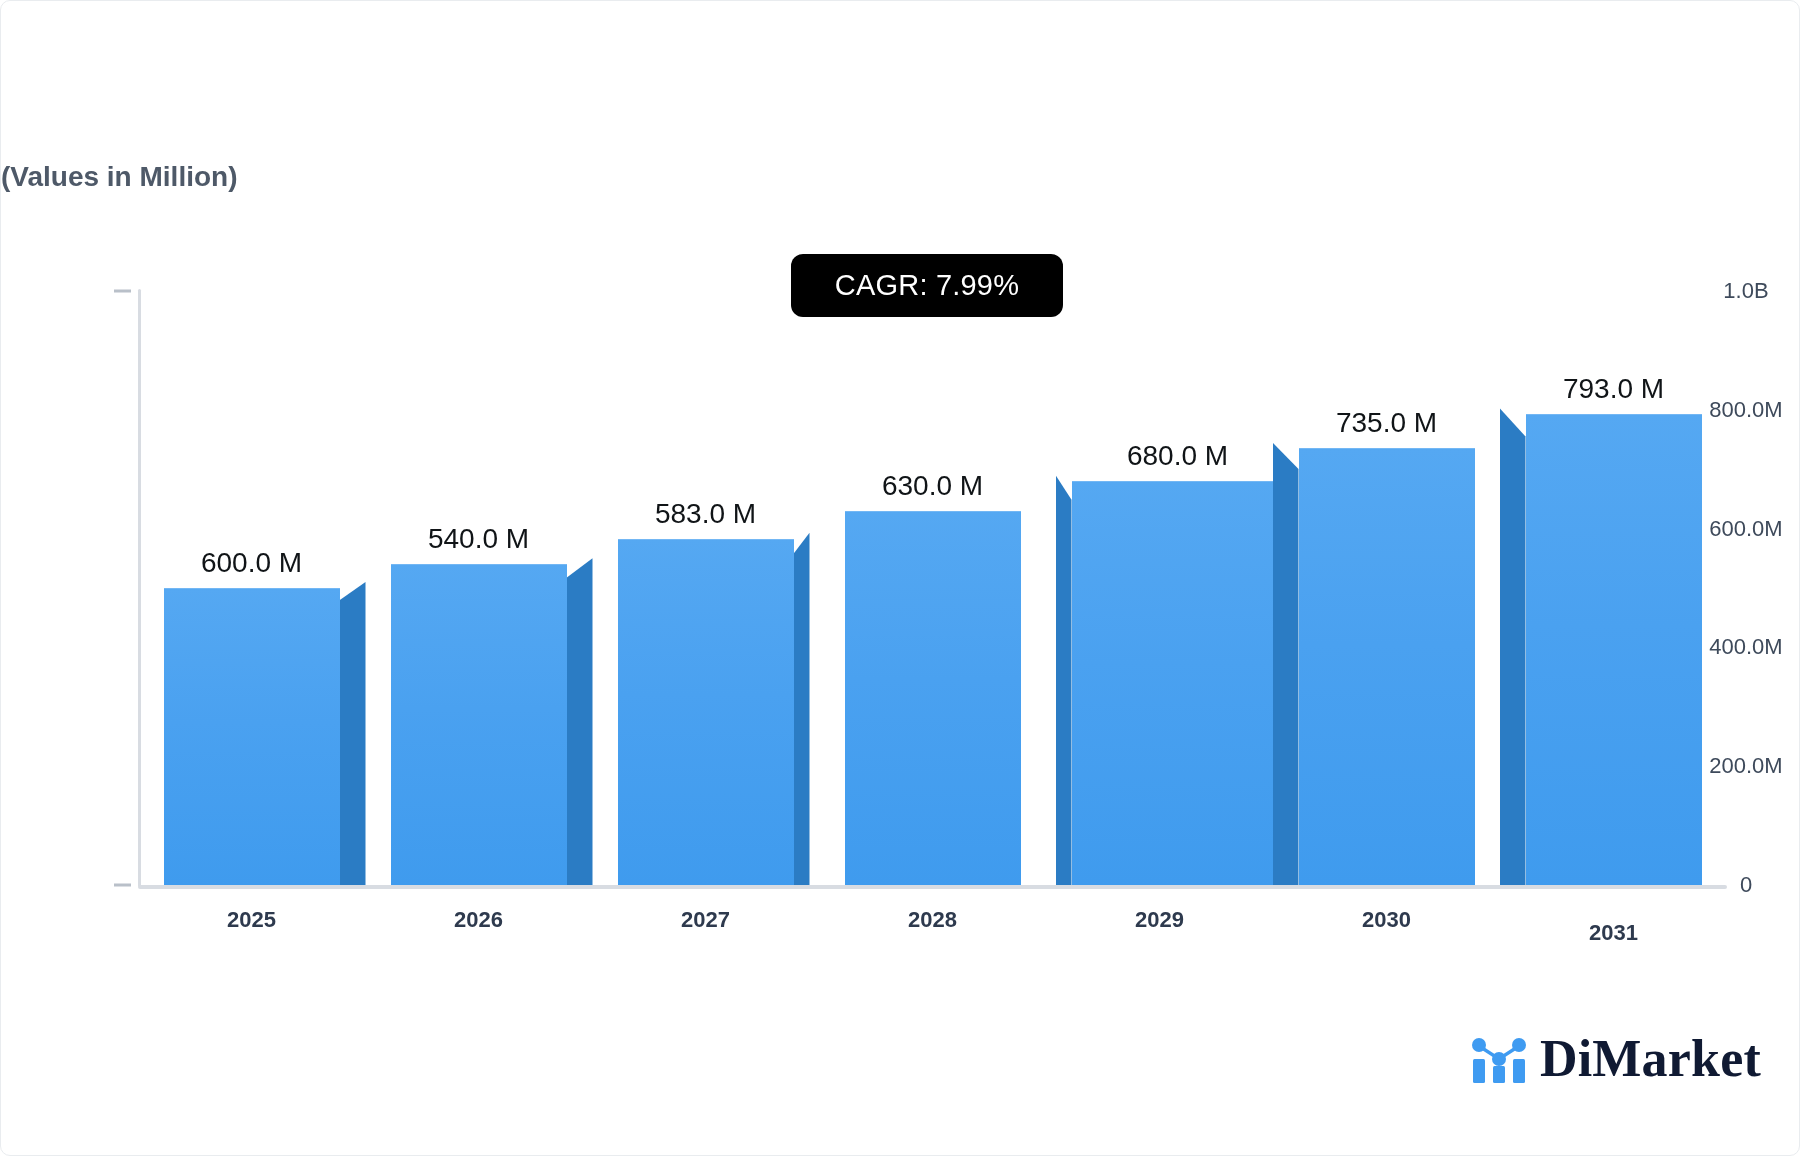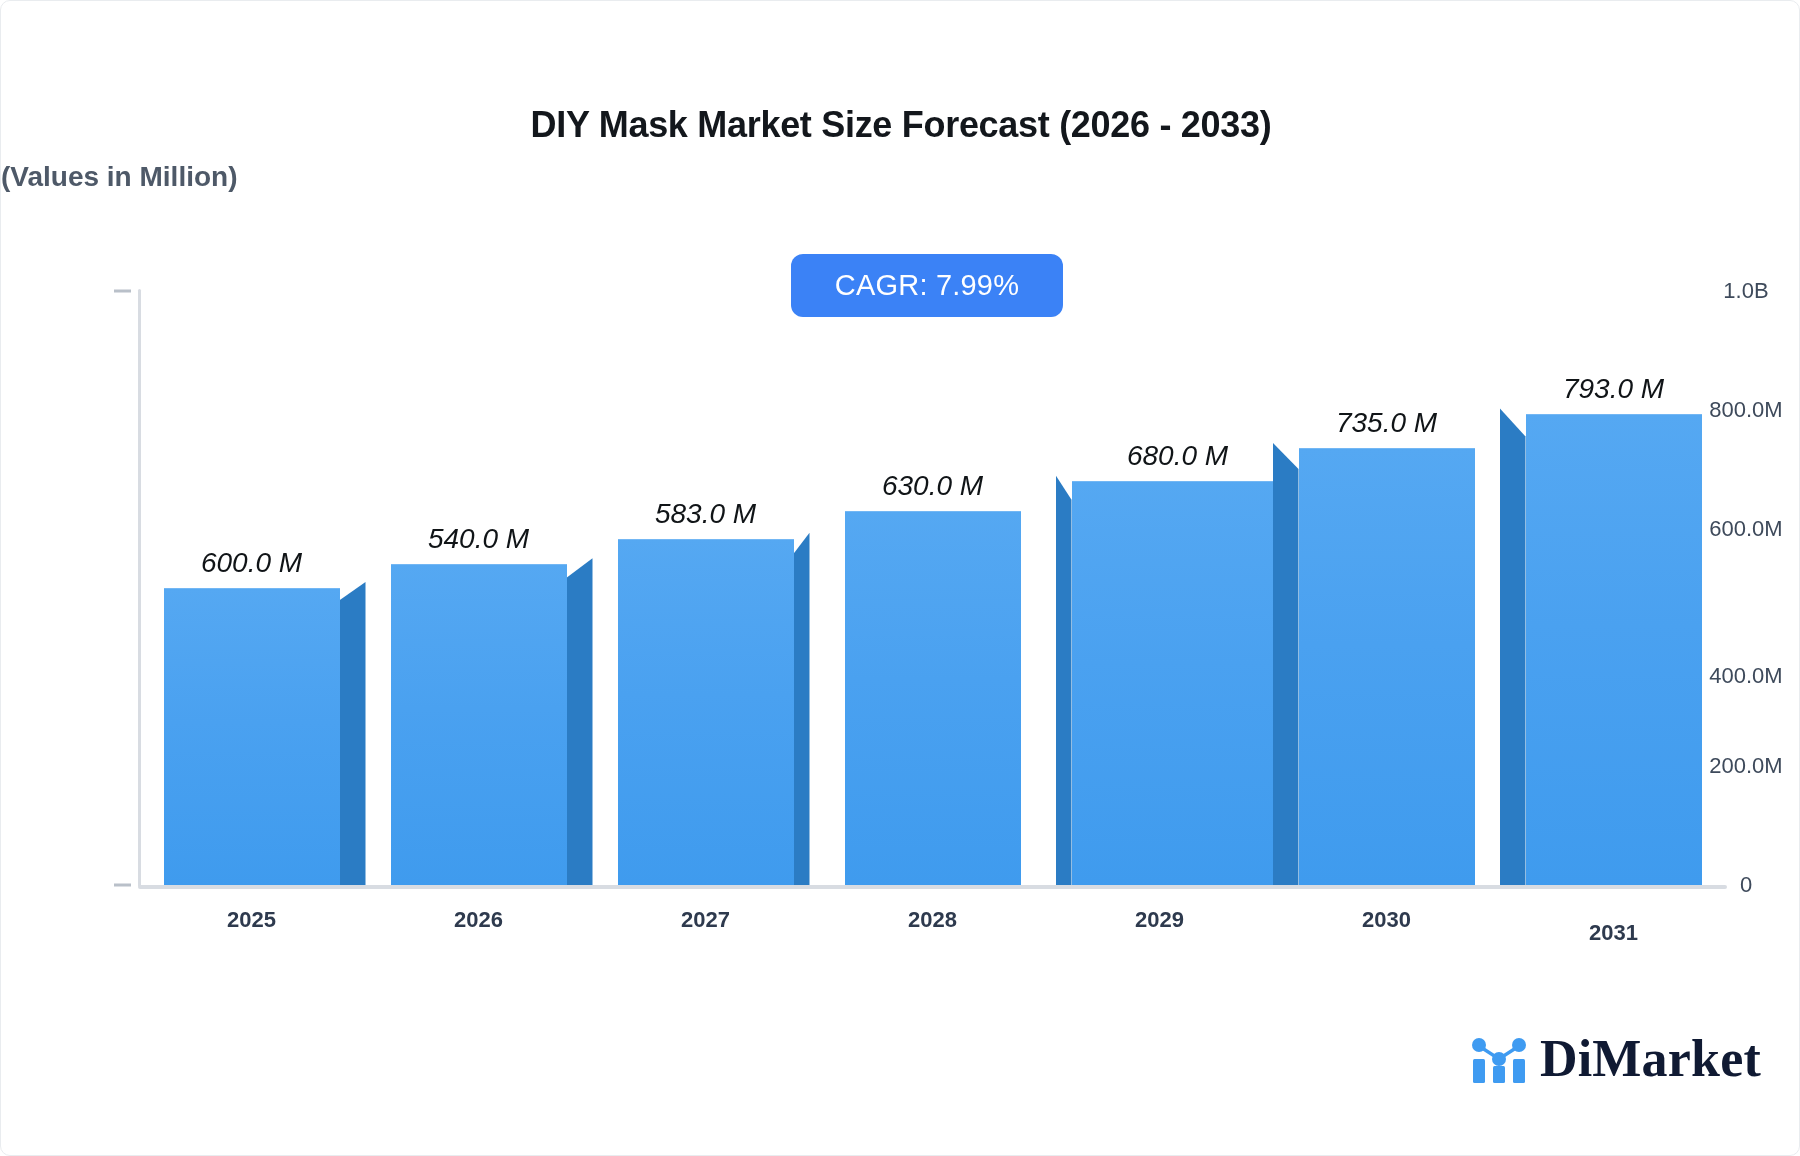--- a/index.html
+++ b/index.html
@@ -50,21 +50,21 @@
     white-space: nowrap;
   }
 
   
   #cagr-badge {
     position: absolute;
     left: 790px;
     top: 253px;
     width: 272px;
     height: 63px;
-    background: #3b82f6;
+    background: #000000;
     border-radius: 12px;
     display: flex;
     align-items: center;
     justify-content: center;
     color: #ffffff;
     font-size: 29px;
     font-weight: 500;
     letter-spacing: 0.2px;
     white-space: nowrap;
   }
@@ -153,21 +153,20 @@
   }
   .bar-label {
     position: absolute;
     bottom: 100%;
     left: 50%;
     transform: translateX(-50%);
     margin-bottom: 9px;
     font-size: 28px;
     color: #101417;
     white-space: nowrap;
-    font-style: italic;
   }
 
   
   #logo {
     position: absolute;
     right: 38px;
     top: 1032px;
     display: flex;
     align-items: center;
     gap: 12px;
@@ -181,36 +180,35 @@
     letter-spacing: 0.2px;
     line-height: 1;
     white-space: nowrap;
   }
 </style>
 </head>
 <body>
 
 <div id="canvas">
 
-  <div id="chart-title">DIY Mask Market Size Forecast (2026 - 2033)</div>
 
   <div id="chart-subtitle">(Values in Million)</div>
 
   <div id="cagr-badge">
     <span>CAGR: 7.99%</span>
   </div>
 
   <div id="plot">
     <div class="y-axis-line"></div>
     <div class="x-axis-line"></div>
     <div id="y-ticks">
         <div class="y-tick-label" style="top: 884px;">0</div>
         <div class="y-tick-dash" style="top: 884px;"></div>
         <div class="y-tick-label" style="top: 765.2px;">200.0M</div>
-        <div class="y-tick-label" style="top: 646.4px; margin-top: 29px;">400.0M</div>
+        <div class="y-tick-label" style="top: 646.4px;">400.0M</div>
         <div class="y-tick-label" style="top: 527.6px;">600.0M</div>
         <div class="y-tick-label" style="top: 408.8px;">800.0M</div>
         <div class="y-tick-label" style="top: 290px;">1.0B</div>
         <div class="y-tick-dash" style="top: 290px;"></div>
       </div>
     <div id="x-ticks">
         <div class="x-tick-label" style="left: 250.5px;">2025</div>
         <div class="x-tick-label" style="left: 477.5px;">2026</div>
         <div class="x-tick-label" style="left: 704.5px;">2027</div>
         <div class="x-tick-label" style="left: 931.5px;">2028</div>

